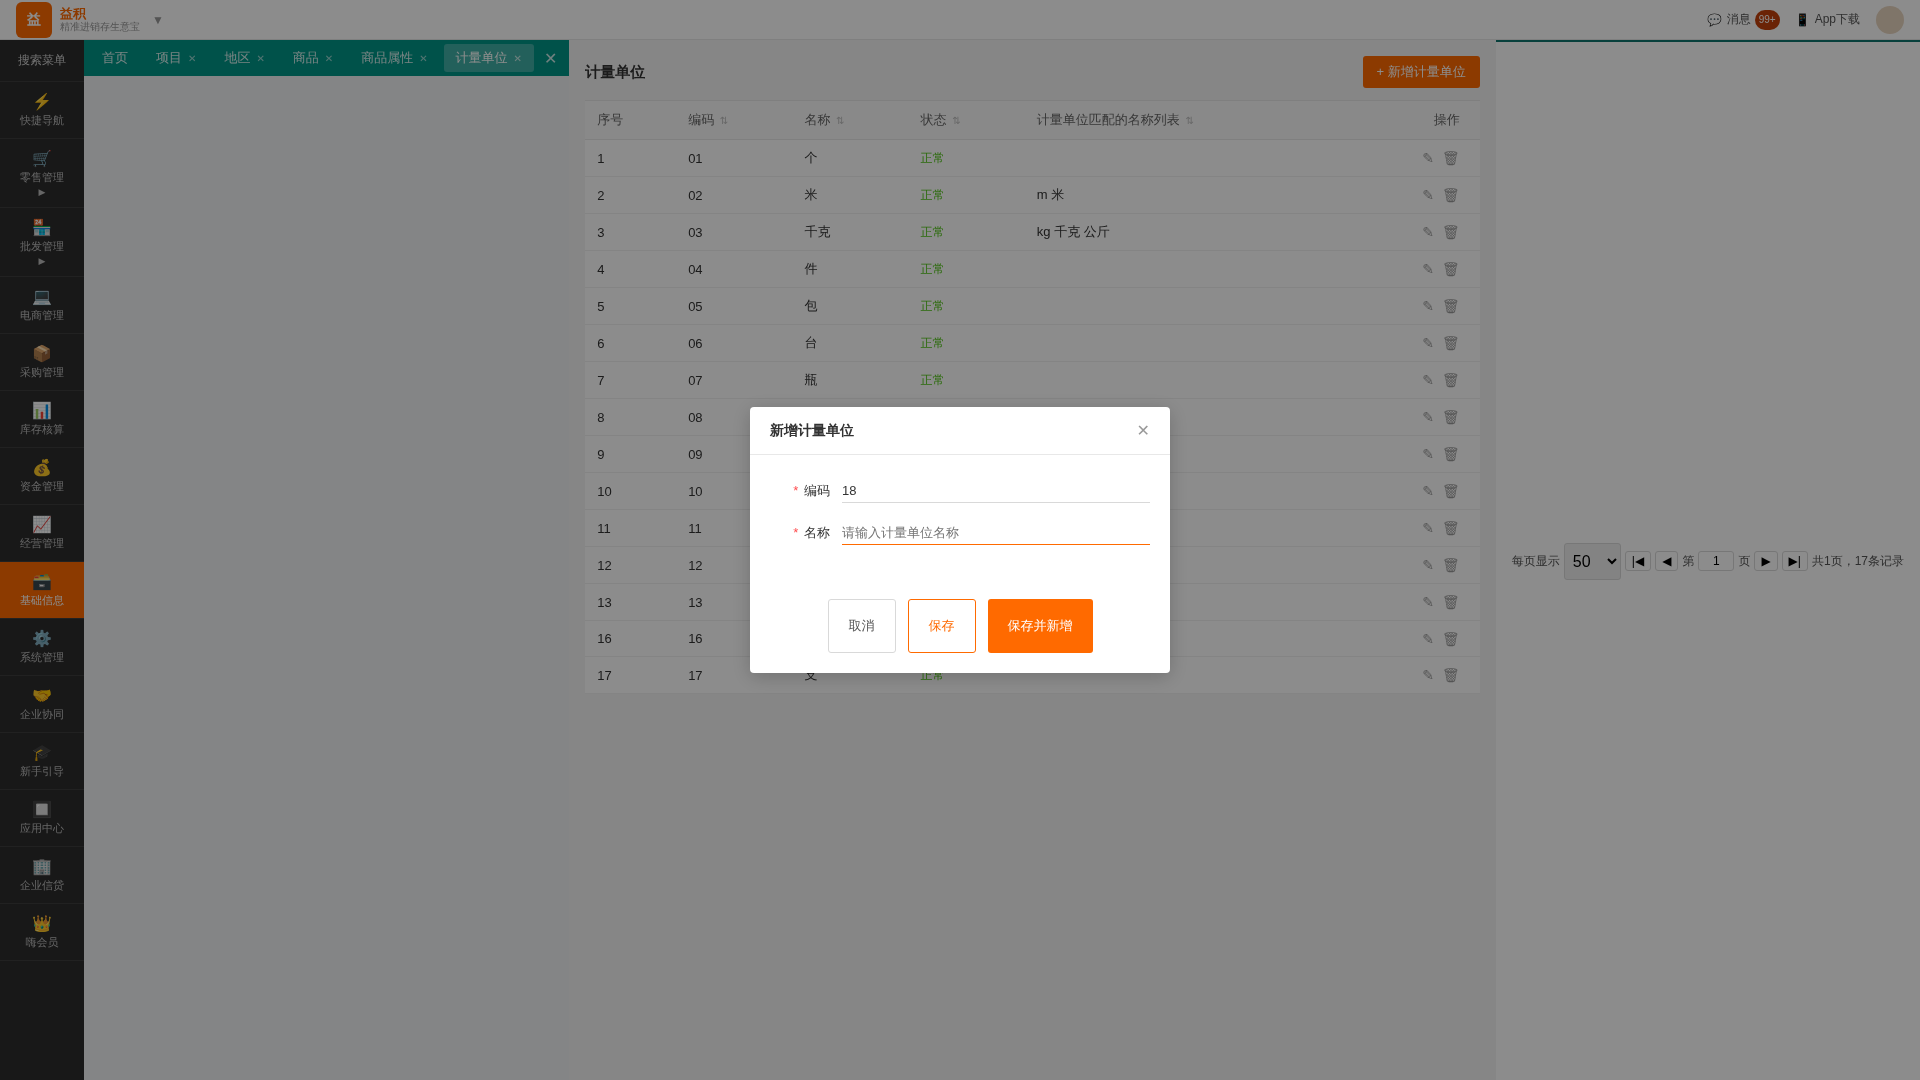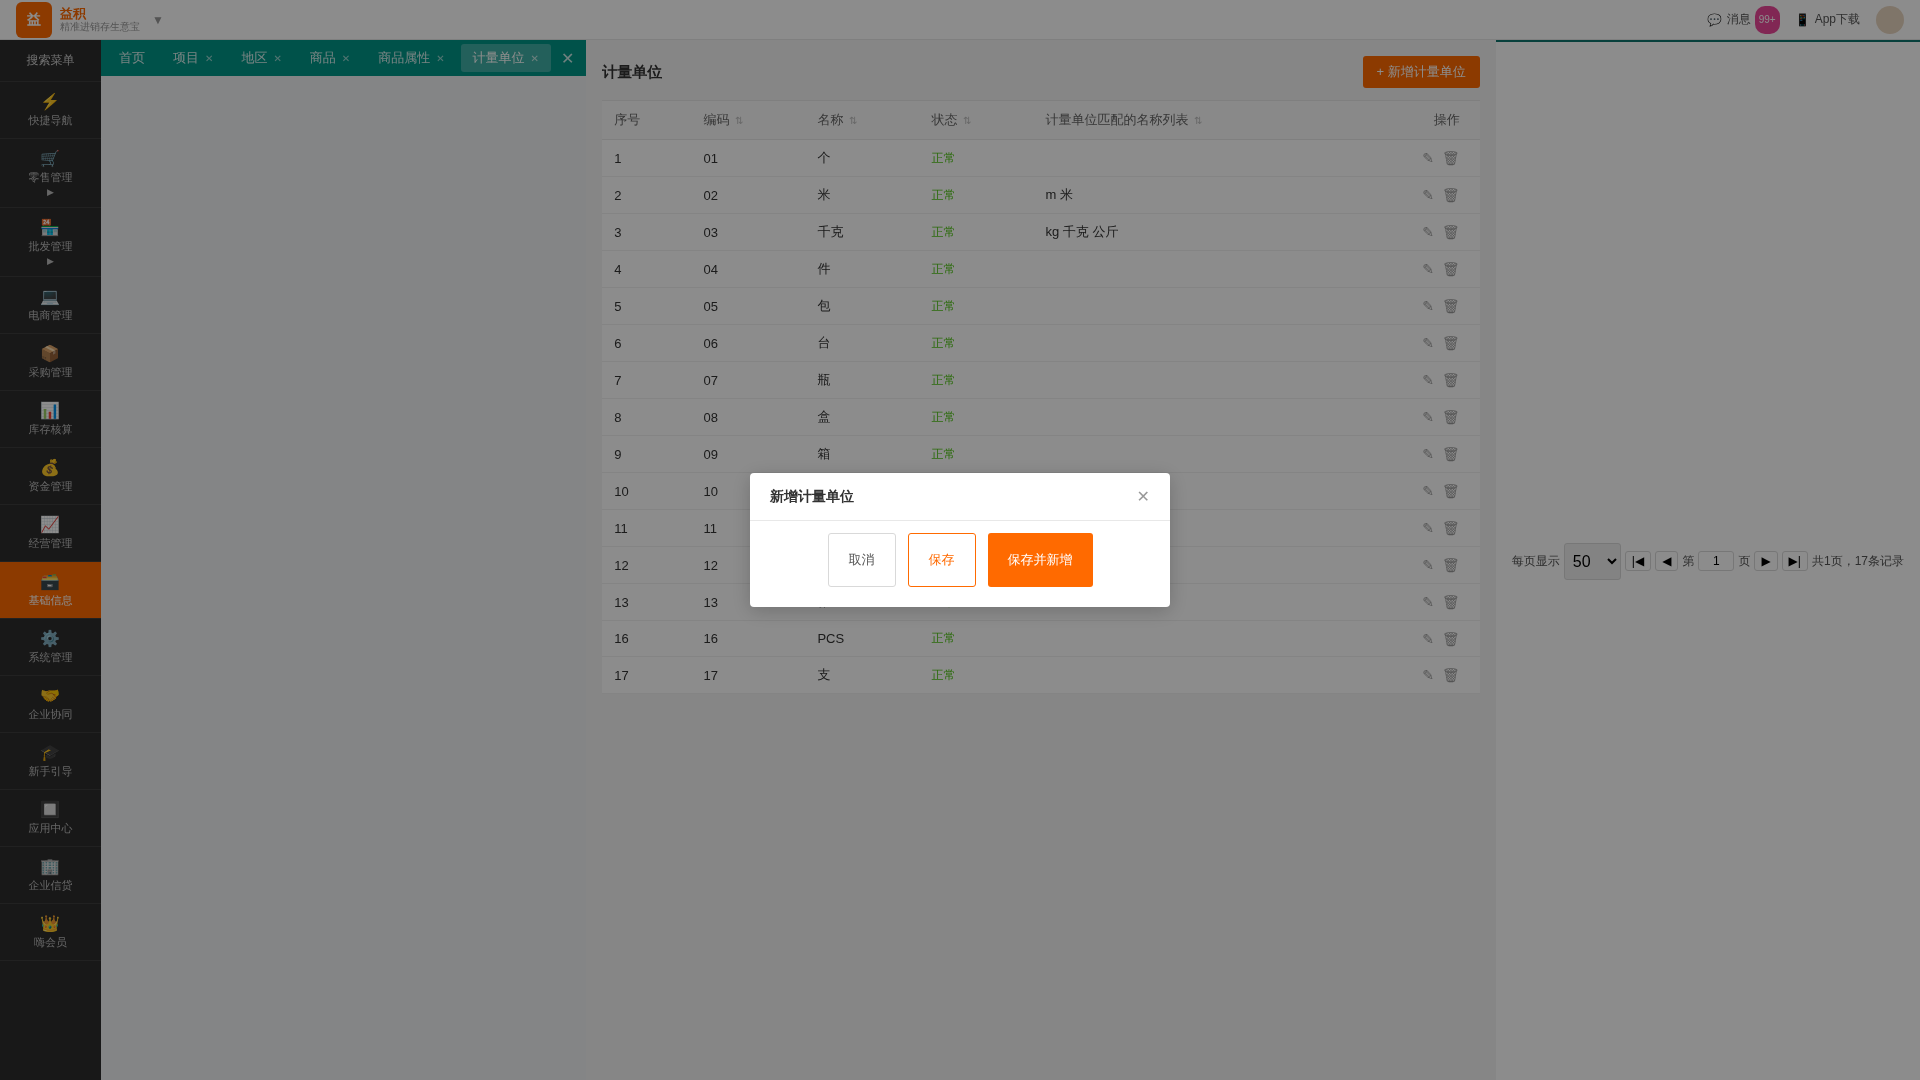--- a/index.html
+++ b/index.html
@@ -40,47 +40,47 @@
     }
     .header-btn {
       display: flex;
       align-items: center;
       gap: 4px;
       cursor: pointer;
       font-size: 12px;
       color: #555;
     }
     .badge {
-      background: #ec4899;
+      background: #c2410c;
       color: white;
       border-radius: 10px;
       font-size: 10px;
       padding: 0 4px;
       min-width: 16px;
-      height: 28px;
+      height: 20px;
       display: inline-flex;
       align-items: center;
       justify-content: center;
     }
     .avatar {
       width: 28px;
       height: 28px;
       background: #e8d5c0;
       border-radius: 50%;
     }
 
     
     .main-layout {
       display: flex;
       height: calc(1080px - 40px);
     }
 
     
     .sidebar {
-      width: 101px;
+      width: 84px;
       background: #2c2c2c;
       color: #ccc;
       display: flex;
       flex-direction: column;
       flex-shrink: 0;
     }
     .sidebar-search {
       padding: 8px;
       border-bottom: 1px solid #3d3d3d;
     }
@@ -700,19 +700,35 @@
 
   </div>
 </div>
 
 <div class="modal-overlay">
   <div class="modal">
     <div class="modal-header">
       <span class="modal-title">新增计量单位</span>
       <span class="modal-close">✕</span>
     </div>
+    <div class="modal-body">
+      <div class="form-row">
+        <div class="form-label">
+          <span class="required">*</span>
+          <span>编码</span>
+        </div>
+        <input class="form-input" type="text" value="18" style="">
+      </div>
+      <div class="form-row">
+        <div class="form-label">
+          <span class="required">*</span>
+          <span>名称</span>
+        </div>
+        <input class="form-input active-input" type="text" placeholder="请输入计量单位名称" style="">
+      </div>
+    </div>
     <div class="modal-footer">
       <button class="btn-cancel">取消</button>
       <button class="btn-save">保存</button>
       <button class="btn-save-new">保存并新增</button>
     </div>
   </div>
 </div>
 
 </body></html>

